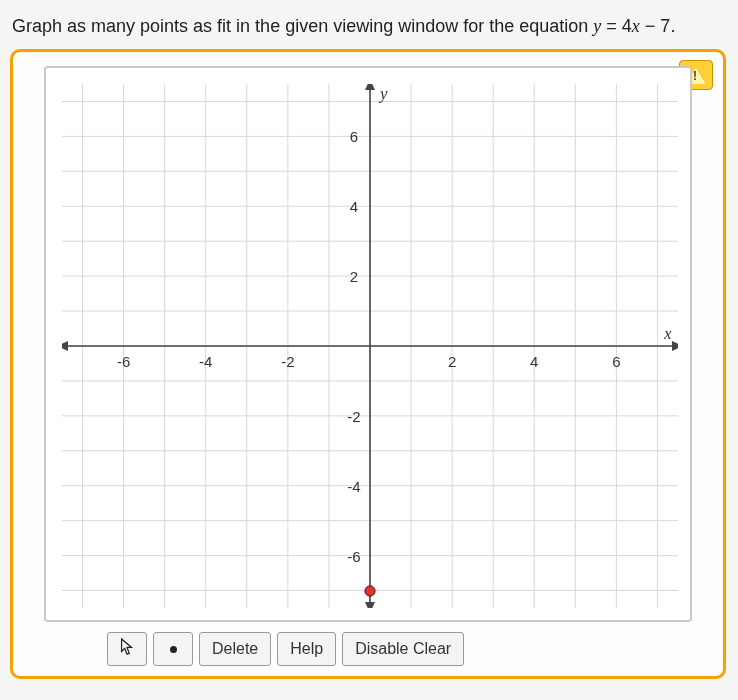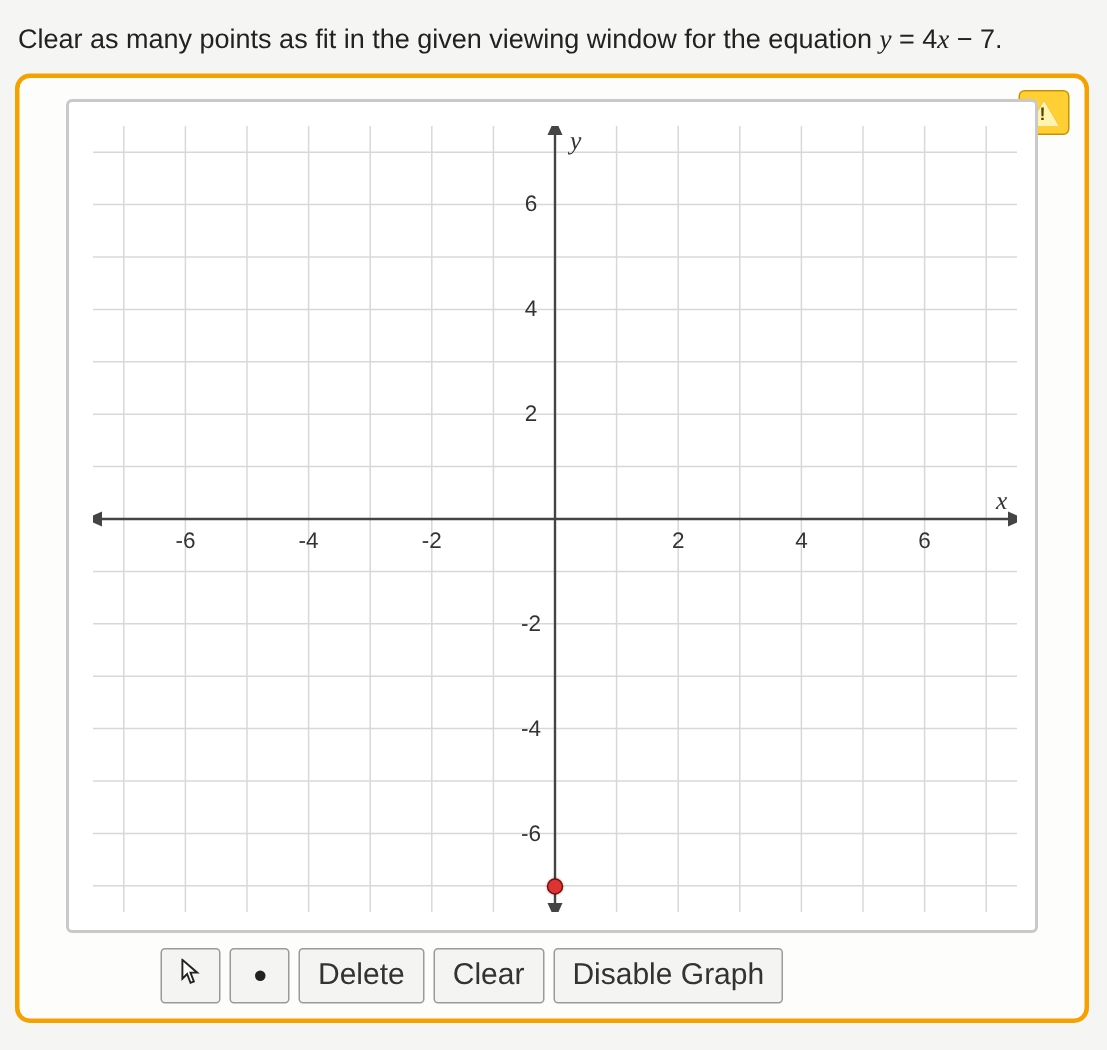--- a/index.html
+++ b/index.html
@@ -90,38 +90,38 @@
   .toolbar {
     display: flex; gap: 6px;
     justify-content: flex-start;
     padding-left: 80px;
     margin-top: 4px;
   }
   .tool-btn {
     border: 1.5px solid #9a9a9a;
     background: #f4f4f2;
     color: #333;
-    font-size: 20px;
+    font-size: 16px;
     padding: 6px 12px;
     border-radius: 3px;
     cursor: pointer;
     min-height: 34px;
     display: inline-flex; align-items: center; justify-content: center;
   }
   .tool-btn.icon-only { width: 40px; padding: 0; }
   .cursor-icon svg { width: 16px; height: 18px; }
   .dot-icon {
     width: 7px; height: 7px; background: #222; border-radius: 50%;
   }
 </style>
 </head>
 <body>
 
 <div class="prompt">
-  <span>Clear as many points as fit in the given viewing window for the equation </span>
+  <span>Graph as many points as fit in the given viewing window for the equation </span>
   <span class="math-i">y</span><span> = 4</span><span class="math-i">x</span><span> − 7.</span>
 </div>
 
 <div class="widget">
   <div class="warn-badge">
     <div class="warn-triangle"></div>
   </div>
 
   <div class="graph-panel">
     <div class="plot" id="plot">
@@ -190,16 +190,16 @@
       <span class="cursor-icon">
         <svg viewBox="0 0 16 20">
             <path d="M2 1 L2 15 L5.5 11.5 L8 18 L10.5 17 L8 10.5 L13 10.5 Z" fill="#fff" stroke="#222" stroke-width="1.4"></path>
           </svg>
       </span>
     </button>
     <button class="tool-btn icon-only">
       <span class="dot-icon"></span>
     </button>
     <button class="tool-btn">Delete</button>
-    <button class="tool-btn">Clear</button>
-    <button class="tool-btn">Disable Graph</button>
+    <button class="tool-btn">Help</button>
+    <button class="tool-btn">Disable Clear</button>
   </div>
 </div>
 
 </body></html>

